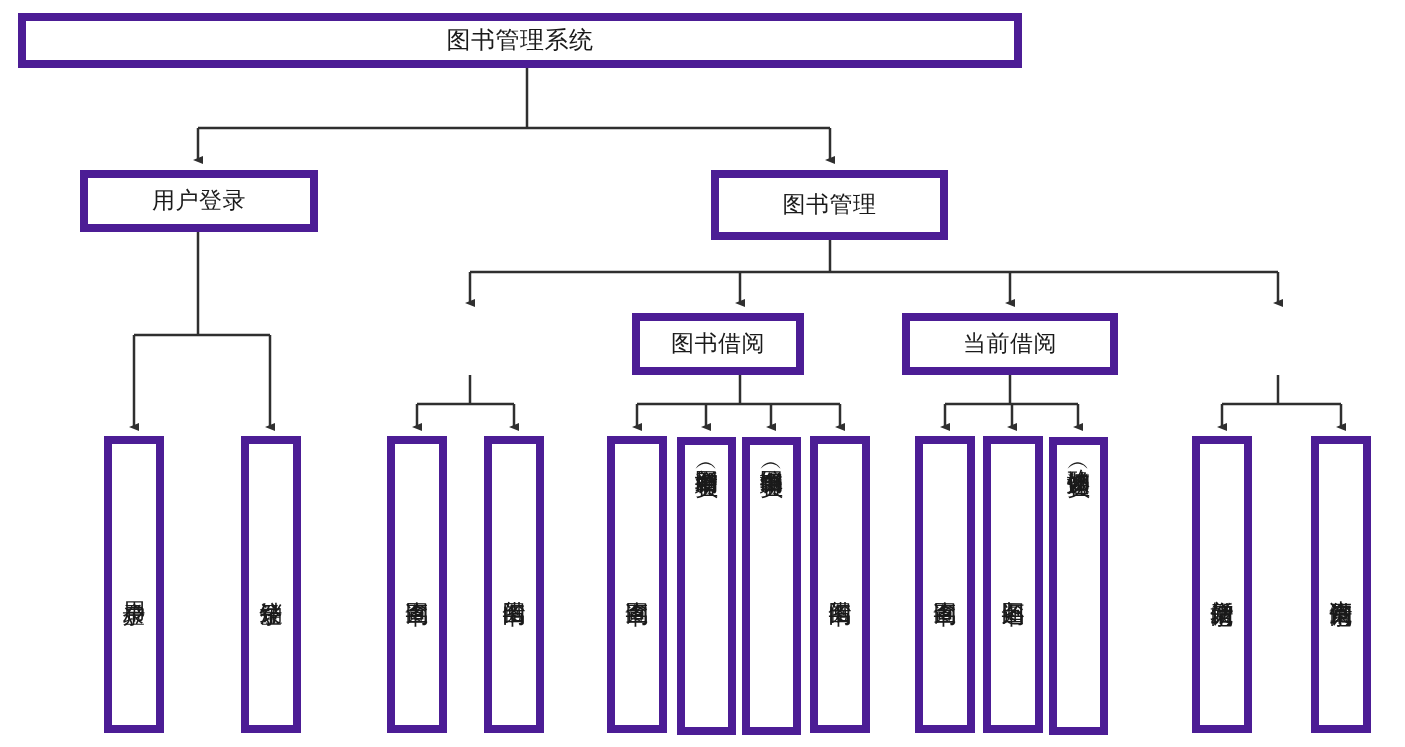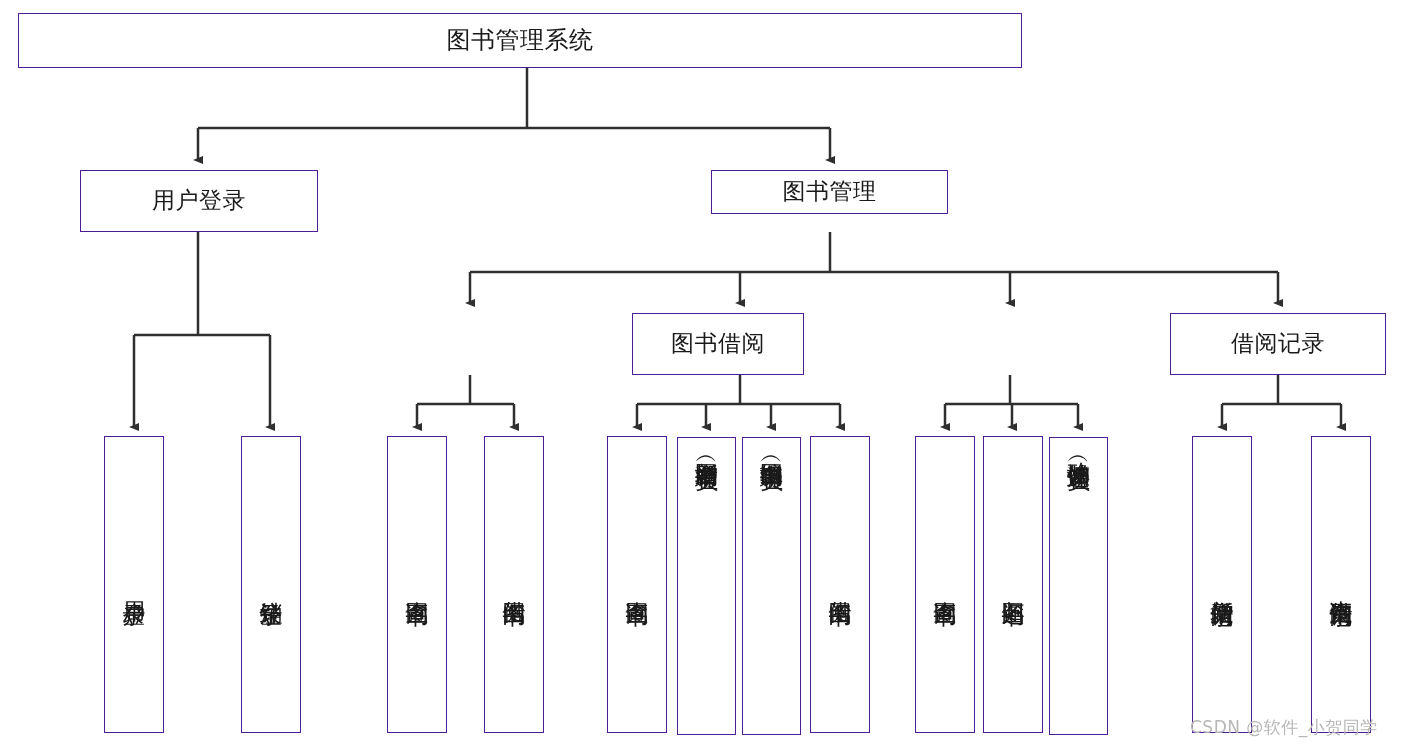--- a/index.html
+++ b/index.html
@@ -22,21 +22,21 @@
     left: 0;
     top: 0;
     width: 1405px;
     height: 747px;
     pointer-events: none;
   }
   .node {
     position: absolute;
     box-sizing: border-box;
     background: #ffffff;
-    border: 1px solid #4c1d95;
+    border: 8px solid #4c1d95;
     display: flex;
     align-items: center;
     justify-content: center;
     color: #1a1a1a;
   }
   .node .label {
     display: block;
     text-align: center;
     line-height: 1.18;
     font-weight: 400;
@@ -133,33 +133,33 @@
   </svg>
 
   <div class="node horiz root" style="left:18px; top:13px; width:1004px; height:55px;">
     <span class="label">图书管理系统</span>
   </div>
 
   <div class="node horiz" style="left:80px; top:170px; width:238px; height:62px;">
     <span class="label">用户登录</span>
   </div>
 
-  <div class="node horiz" style="left:711px; top:170px; width:237px; height:44px;align-items:center;">
+  <div class="node horiz" style="left:711px; top:170px; width:237px; height:70px;align-items:center;">
     <span class="label">图书管理</span>
   </div>
 
 
   <div class="node horiz" style="left:632px; top:313px; width:172px; height:62px;">
     <span class="label">图书借阅</span>
   </div>
 
-
-  <div class="node horiz" style="left:1170px; top:313px; width:216px; height:62px;">
-    <span class="label">借阅记录</span>
-  </div>
+  <div class="node horiz" style="left:902px; top:313px; width:216px; height:62px;">
+    <span class="label">当前借阅</span>
+  </div>
+
 
   <div class="node vert centered" style="left:104px; top:436px; width:60px; height:297px;">
     <span class="label">用户登录</span>
   </div>
 
   <div class="node vert centered" style="left:241px; top:436px; width:60px; height:297px;">
     <span class="label">注销登录</span>
   </div>
 
   <div class="node vert centered" style="left:387px; top:436px; width:60px; height:297px;">
@@ -199,15 +199,14 @@
   </div>
 
   <div class="node vert centered" style="left:1192px; top:436px; width:60px; height:297px;">
     <span class="label">新增借阅记录</span>
   </div>
 
   <div class="node vert centered" style="left:1311px; top:436px; width:60px; height:297px;">
     <span class="label">查询借阅记录</span>
   </div>
 
-  <div class="watermark" style="left:1190px; top:716px;">CSDN @软件_小贺同学</div>
 
 </div>
 
 </body></html>

